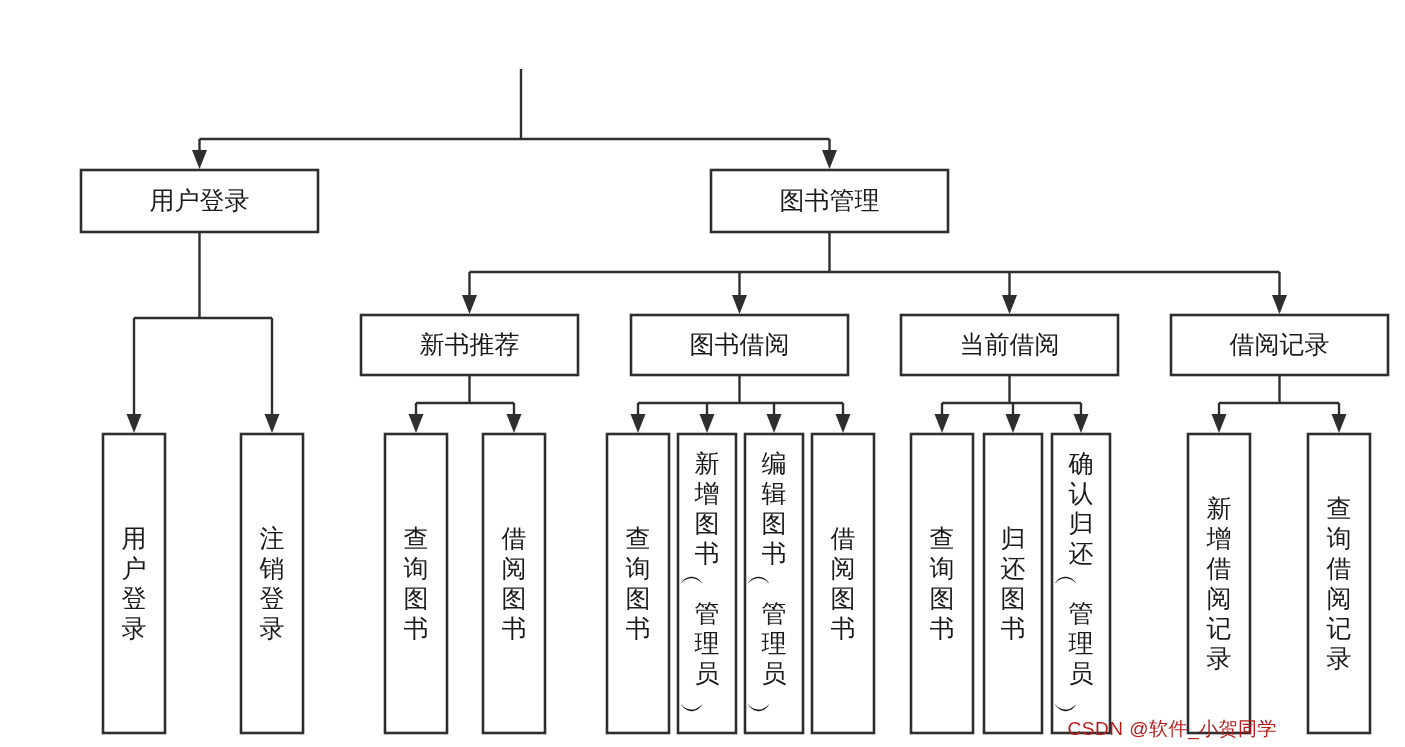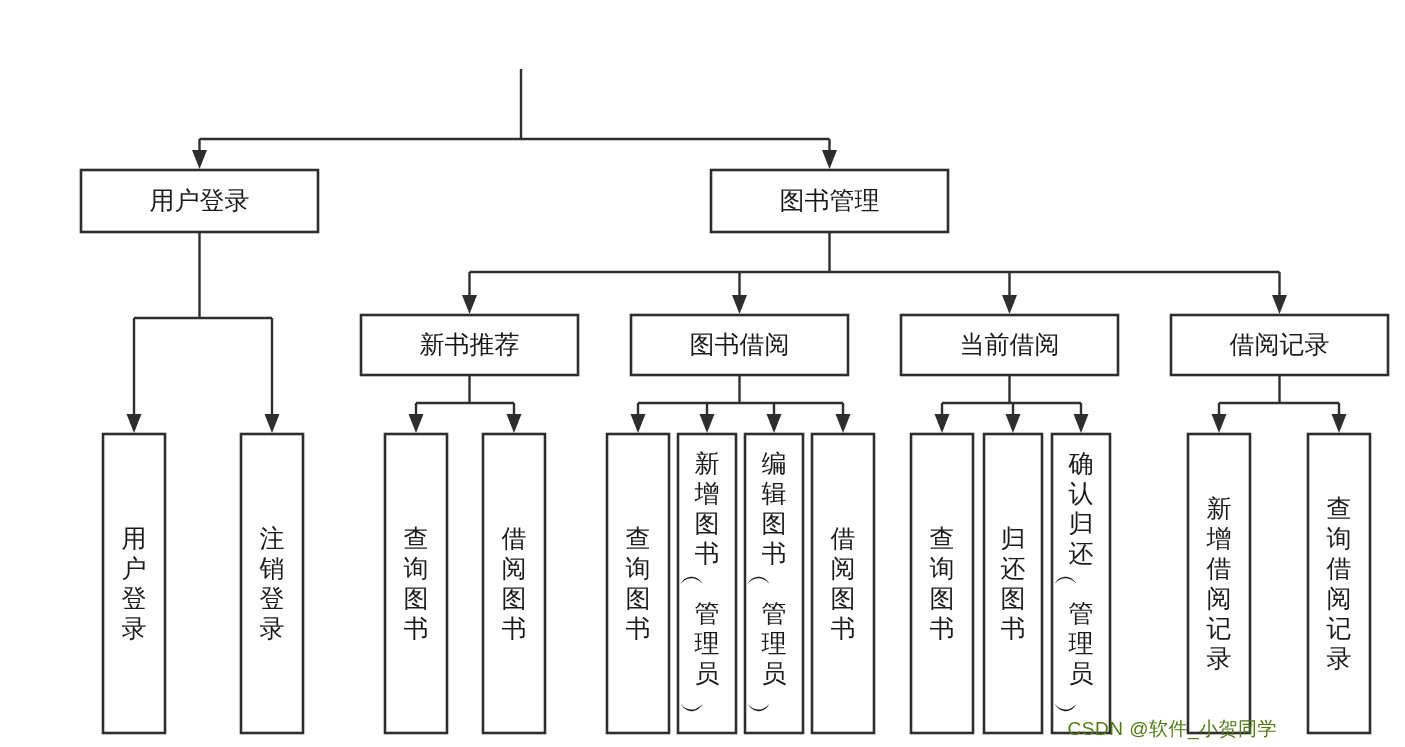--- a/index.html
+++ b/index.html
@@ -54,21 +54,21 @@
     font-size: 25px;
     fill: #1a1a1a;
     text-anchor: middle;
   }
   .watermark {
     position: absolute;
     right: 8px;
     bottom: 5px;
     font-family: "Liberation Sans", "DejaVu Sans", sans-serif;
     font-size: 19px;
-    color: #4d7c0f;
+    color: #b91c1c;
     letter-spacing: 0.5px;
     white-space: nowrap;
     pointer-events: none;
   }
 </style>
 </head>
 <body>
 
 <div id="diagram-root">
 

